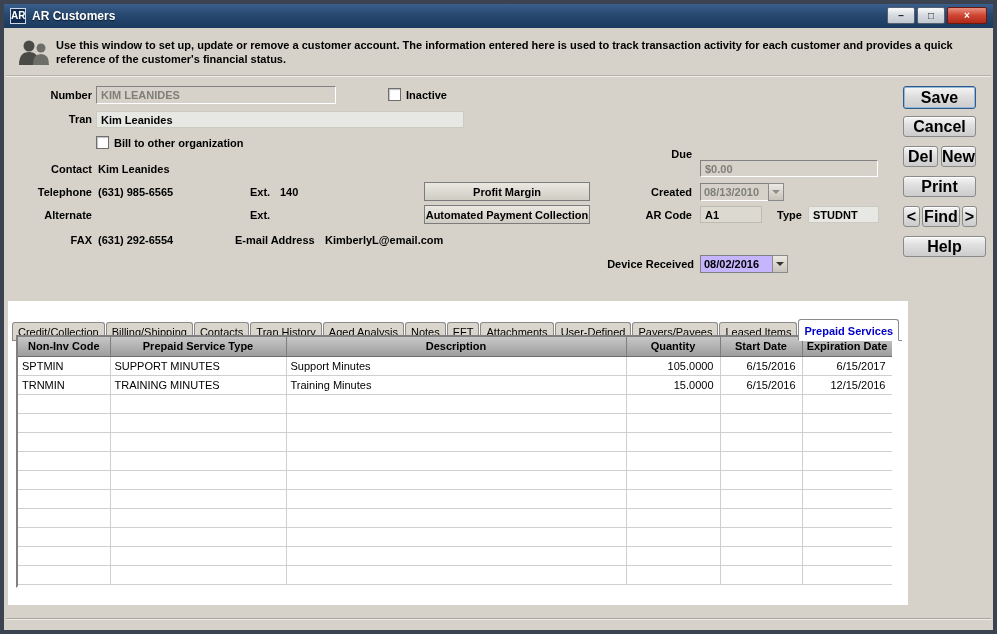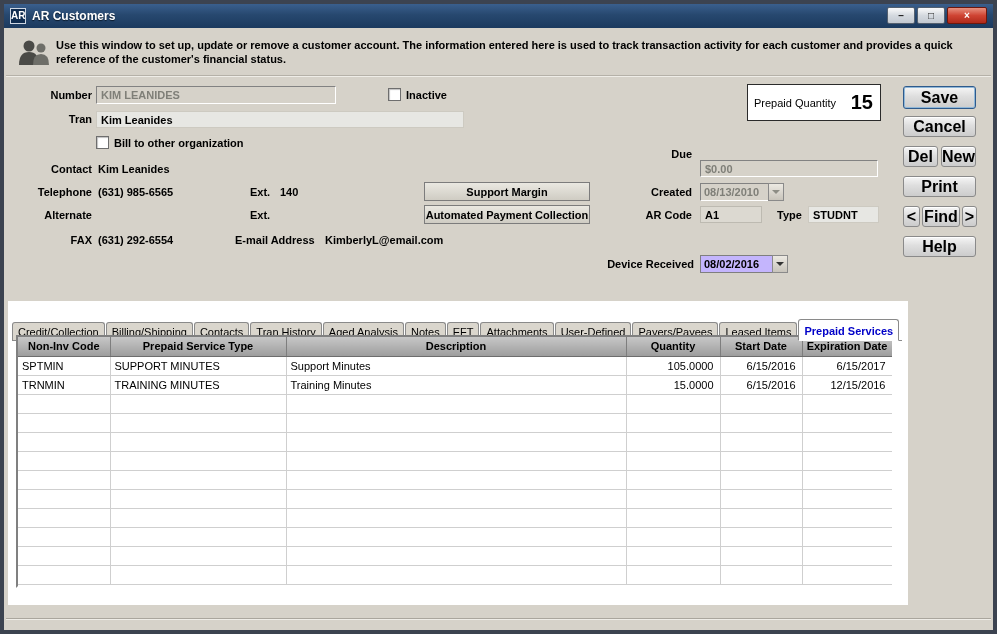--- a/index.html
+++ b/index.html
@@ -172,24 +172,20 @@
     </svg>
     <div class="desc">Use this window to set up, update or remove a customer account.  The information entered here is used to track transaction activity for each customer and provides a quick reference of the customer's financial status.</div>
     <div class="header-sep"></div>
 
     <div class="lbl r" style="left:8px; top:61px; width:80px;">Number</div>
     <div class="field disabled" style="left:92px; top:58px; width:240px;">KIM LEANIDES</div>
 
     <div class="checkbox" style="left:384px; top:60px;"></div>
     <div class="lbl" style="left:402px; top:61px;">Inactive</div>
 
-    <div class="callout">
-      <span class="c-label">Prepaid Quantity</span>
-      <span class="c-value">15</span>
-    </div>
 
     <div class="lbl r" style="left:8px; top:85px; width:80px;">Tran</div>
     <div class="field flat-light" style="left:92px; top:83px; width:368px; height:17px;">Kim Leanides</div>
 
     <div class="checkbox" style="left:92px; top:108px;"></div>
     <div class="lbl" style="left:110px; top:109px;">Bill to other organization</div>
 
     <div class="lbl r" style="left:8px; top:135px; width:80px;">Contact</div>
     <div class="val" style="left:94px; top:135px;">Kim Leanides</div>
 
@@ -199,21 +195,21 @@
     <div class="val" style="left:276px; top:158px;">140</div>
 
     <div class="lbl r" style="left:8px; top:181px; width:80px;">Alternate</div>
     <div class="lbl" style="left:246px; top:181px;">Ext.</div>
 
     <div class="lbl r" style="left:8px; top:206px; width:80px;">FAX</div>
     <div class="val" style="left:94px; top:206px;">(631) 292-6554</div>
     <div class="lbl" style="left:231px; top:206px;">E-mail Address</div>
     <div class="val" style="left:321px; top:206px;">KimberlyL@email.com</div>
 
-    <div class="btn-classic" style="left:420px; top:154px; width:166px; height:19px;">Support Margin</div>
+    <div class="btn-classic" style="left:420px; top:154px; width:166px; height:19px;">Profit Margin</div>
     <div class="btn-classic" style="left:420px; top:177px; width:166px; height:19px;">Automated Payment Collection</div>
 
     <div class="lbl r" style="left:600px; top:120px; width:88px;">Due</div>
     <div class="field disabled" style="left:696px; top:132px; width:178px; height:17px;">$0.00</div>
 
     <div class="lbl r" style="left:600px; top:158px; width:88px;">Created</div>
     <div class="combo disabled" style="left:696px; top:155px; width:84px;">
       <span class="combo-text">08/13/2010</span>
       <span class="combo-btn">
           <span class="arrow-down"></span>
@@ -234,21 +230,21 @@
     </div>
 
     <div class="btn-win default" style="left:899px; top:58px;  width:73px; height:23px;">Save</div>
     <div class="btn-win" style="left:899px; top:88px;  width:73px; height:21px;">Cancel</div>
     <div class="btn-win" style="left:899px; top:118px; width:35px; height:21px;">Del</div>
     <div class="btn-win" style="left:937px; top:118px; width:35px; height:21px;">New</div>
     <div class="btn-win" style="left:899px; top:148px; width:73px; height:21px;">Print</div>
     <div class="btn-win" style="left:899px; top:178px; width:17px; height:21px;">&lt;</div>
     <div class="btn-win" style="left:918px; top:178px; width:38px; height:21px;">Find</div>
     <div class="btn-win" style="left:958px; top:178px; width:15px; height:21px;">&gt;</div>
-    <div class="btn-win" style="left:899px; top:208px; width:73px; height:21px;">Help</div>
+    <div class="btn-win" style="left:899px; top:208px; width:83px; height:21px;">Help</div>
 
     <div class="white-panel">
       <div class="tab-strip">
           <div class="tab">Credit/Collection</div>
           <div class="tab">Billing/Shipping</div>
           <div class="tab">Contacts</div>
           <div class="tab">Tran History</div>
           <div class="tab">Aged Analysis</div>
           <div class="tab">Notes</div>
           <div class="tab">EFT</div>

